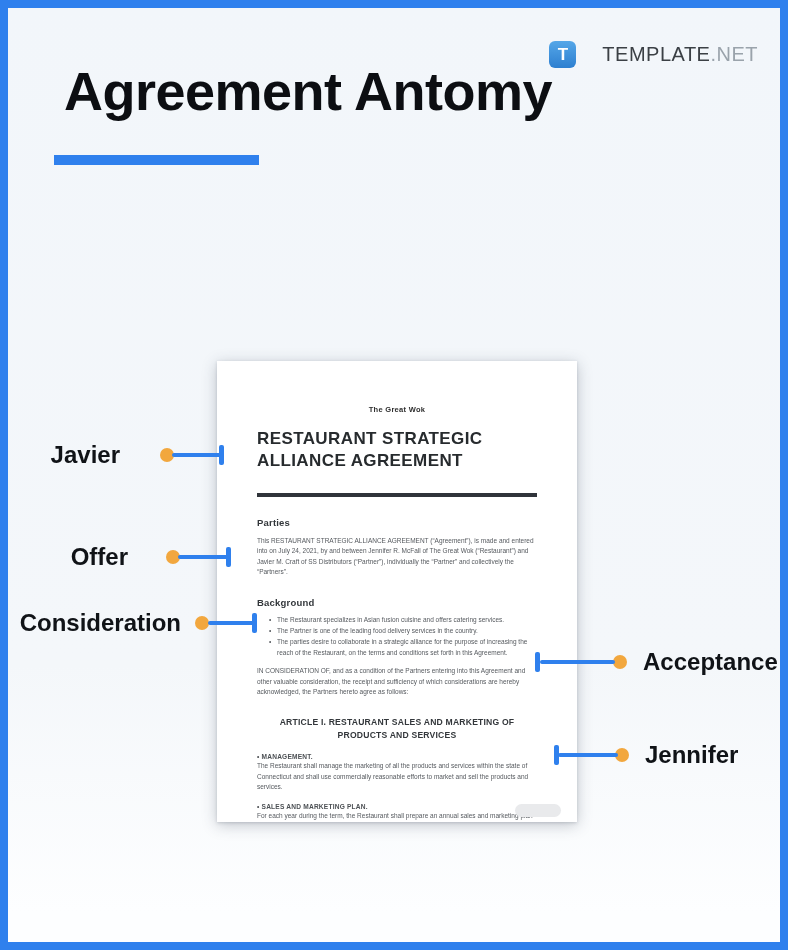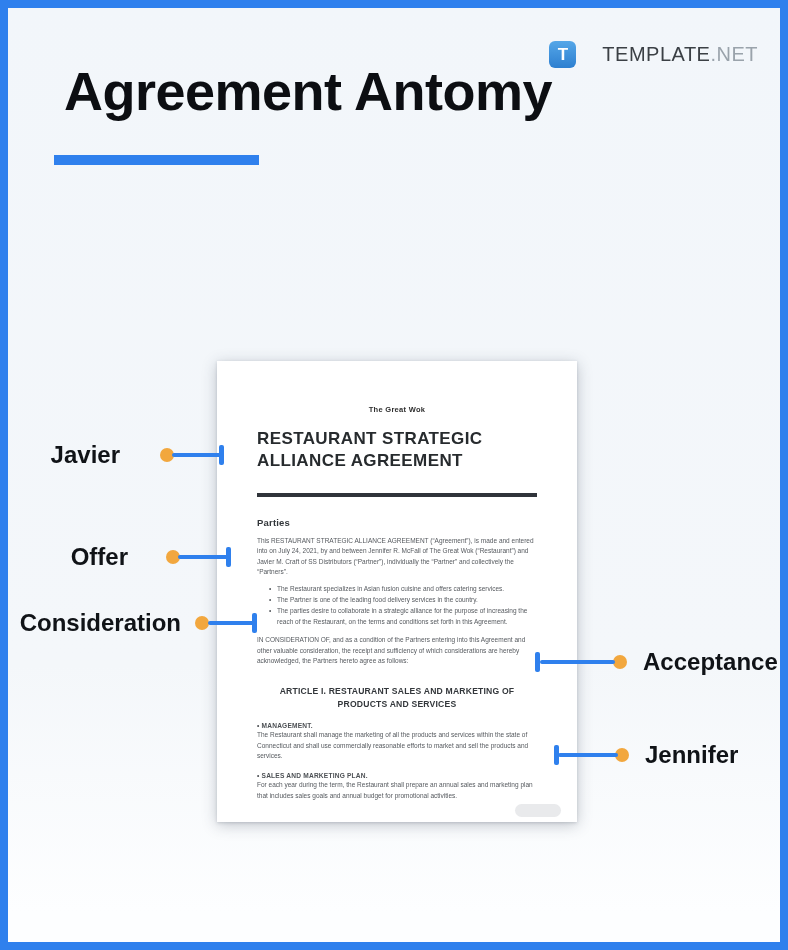--- a/index.html
+++ b/index.html
@@ -96,20 +96,21 @@
     <div class="doc-company">The Great Wok</div>
     <div class="doc-title">
       <span>RESTAURANT STRATEGIC</span><br>
       <span>ALLIANCE AGREEMENT</span>
     </div>
     <div class="doc-rule"></div>
 
     <div class="doc-h2">Parties</div>
     <p class="doc-p">This RESTAURANT STRATEGIC ALLIANCE AGREEMENT (“Agreement”), is made and entered into on July 24, 2021, by and between Jennifer R. McFall of The Great Wok (“Restaurant”) and Javier M. Craft of SS Distributors (“Partner”), individually the “Partner” and collectively the “Partners”.</p>
 
+    <div class="doc-h2">Background</div>
     <ul class="doc-bullets">
       <li>The Restaurant specializes in Asian fusion cuisine and offers catering services.</li>
       <li>The Partner is one of the leading food delivery services in the country.</li>
       <li>The parties desire to collaborate in a strategic alliance for the purpose of increasing the reach of the Restaurant, on the terms and conditions set forth in this Agreement.</li>
     </ul>
 
     <p class="doc-p">IN CONSIDERATION OF, and as a condition of the Partners entering into this Agreement and other valuable consideration, the receipt and sufficiency of which considerations are hereby acknowledged, the Partners hereto agree as follows:</p>
 
     <div class="doc-article">ARTICLE I. RESTAURANT SALES AND MARKETING OF PRODUCTS AND SERVICES</div>
 

